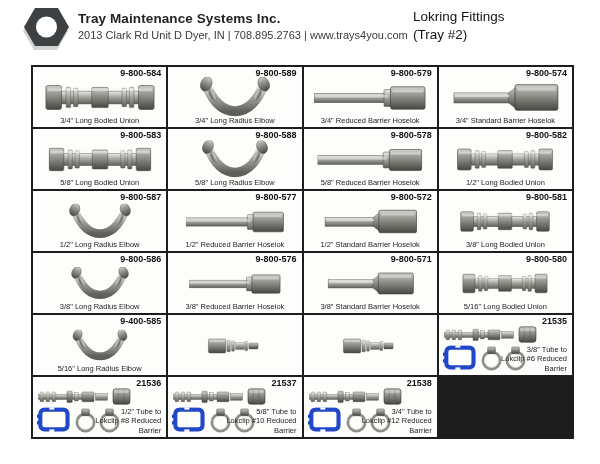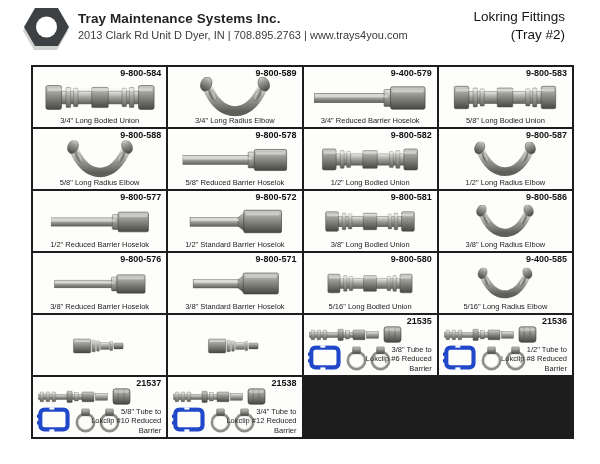--- a/index.html
+++ b/index.html
@@ -7,21 +7,21 @@
     width:600px;height:464px;position:relative;background:#ffffff;
     font-family:"Liberation Sans",sans-serif;overflow:hidden;color:#1a1a1a;
   }
   
   .header{position:absolute;left:0;top:0;width:600px;height:62px;}
   .logo{position:absolute;left:23px;top:5px;width:48px;height:50px;}
   .company-block{position:absolute;left:78px;top:11px;}
   .company-name{font-size:13.5px;font-weight:bold;color:#232323;letter-spacing:.1px;}
   .company-address{font-size:11px;color:#3a3a3a;margin-top:3px;}
   .sheet-title{
-    position:absolute;left:413px;top:8px;width:152px;text-align:right;
+    position:absolute;left:413px;top:8px;width:152px;text-align:left;
     font-size:13.5px;color:#141414;line-height:1.35;
   }
   
   .parts-grid{
     position:absolute;left:31px;top:65px;width:543px;height:374px;
     display:grid;grid-template-columns:repeat(4,1fr);grid-template-rows:repeat(6,1fr);
     gap:2px;background:#1d1d1d;border:2px solid #1d1d1d;box-sizing:border-box;
   }
   .cell{position:relative;background:#fdfdfc;overflow:hidden;}
   .part-number{
@@ -187,27 +187,36 @@
     <div class="cell row-1">
     <div class="part-number">9-800-589</div>
     <div class="art">
   <svg class="fit-elbow" viewBox="0 0 100 54">
           <use href="#sym-elbow"></use>
         </svg>
 </div>
     <div class="part-caption">3/4" Long Radius Elbow</div>
   </div>
     <div class="cell row-1">
-    <div class="part-number">9-400-579</div>
+    <div class="part-number">9-800-579</div>
     <div class="art">
   <svg class="fit-hoselok-r" viewBox="0 0 120 30">
           <use href="#sym-hoselok-reduced"></use>
         </svg>
 </div>
     <div class="part-caption">3/4" Reduced Barrier Hoselok</div>
+  </div>
+    <div class="cell row-1">
+    <div class="part-number">9-800-574</div>
+    <div class="art">
+  <svg class="fit-hoselok-s" viewBox="0 0 120 34">
+          <use href="#sym-hoselok-standard"></use>
+        </svg>
+</div>
+    <div class="part-caption">3/4" Standard Barrier Hoselok</div>
   </div>
     <div class="cell row-2">
     <div class="part-number">9-800-583</div>
     <div class="art">
   <svg class="fit-union" viewBox="0 0 120 36">
           <use href="#sym-union"></use>
         </svg>
 </div>
     <div class="part-caption">5/8" Long Bodied Union</div>
   </div>

